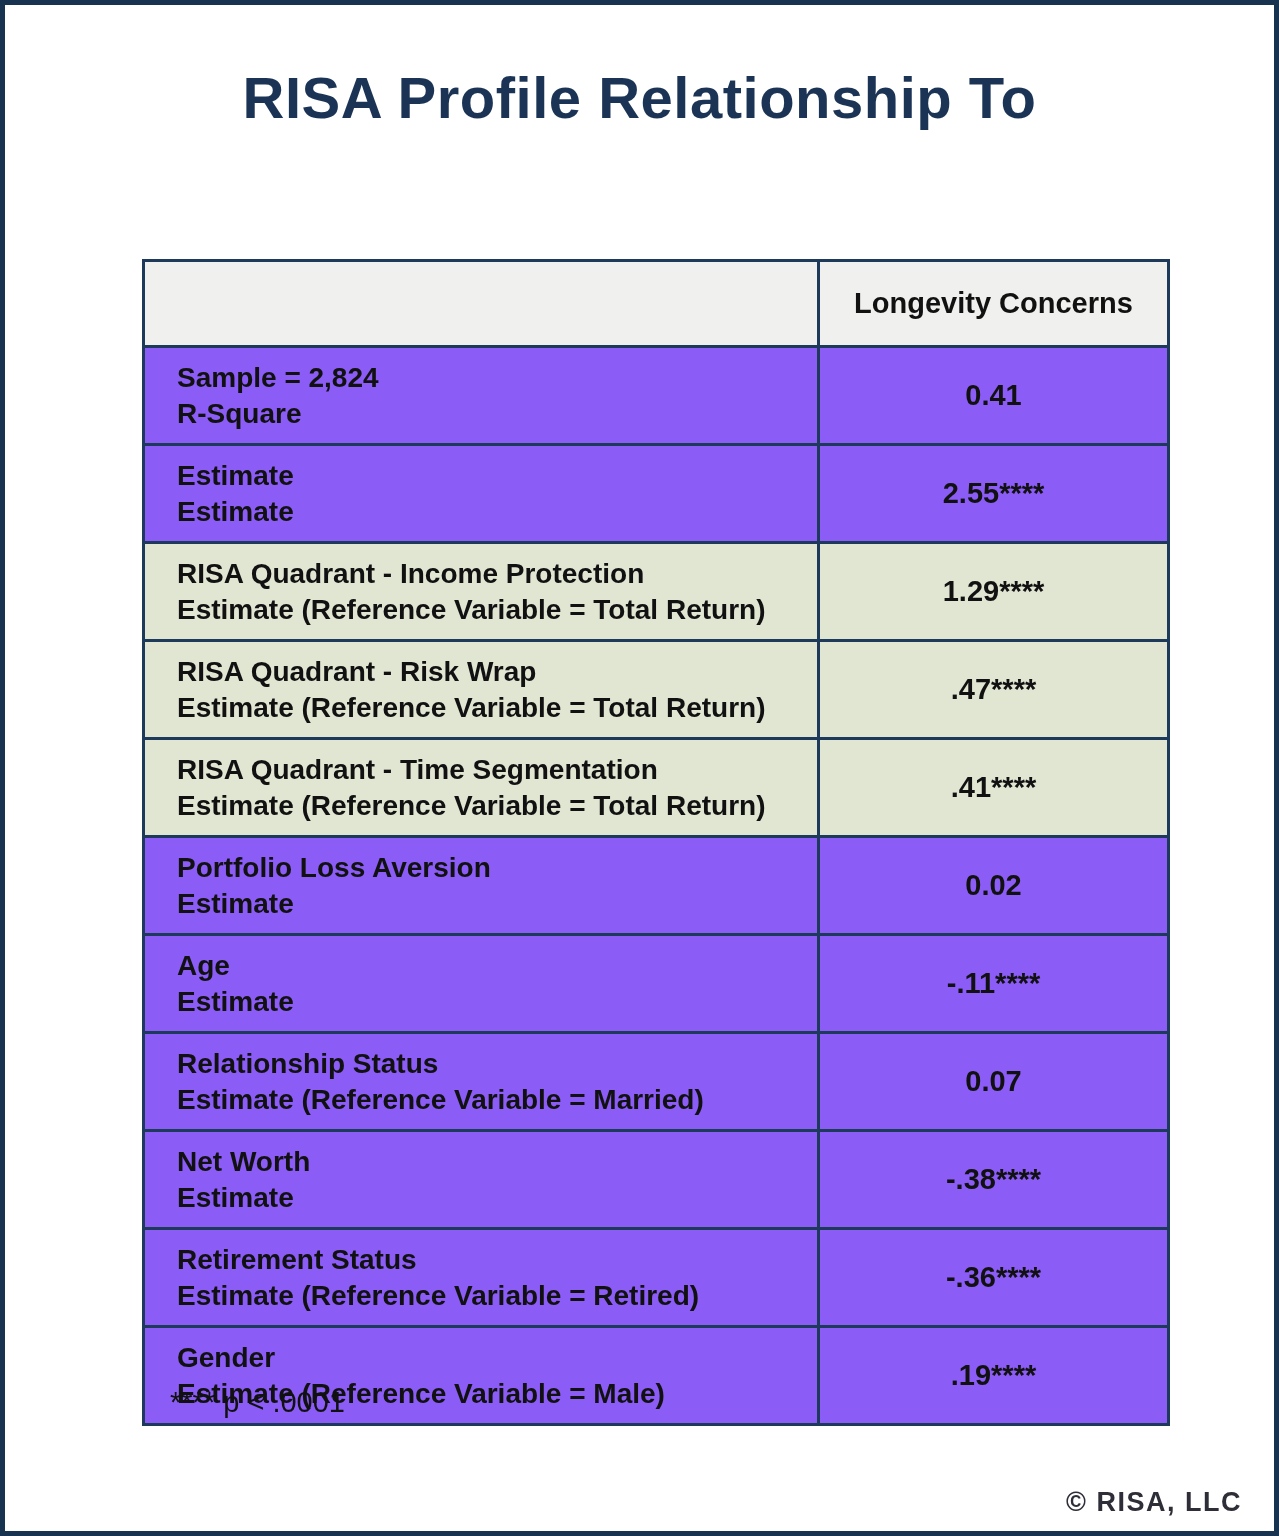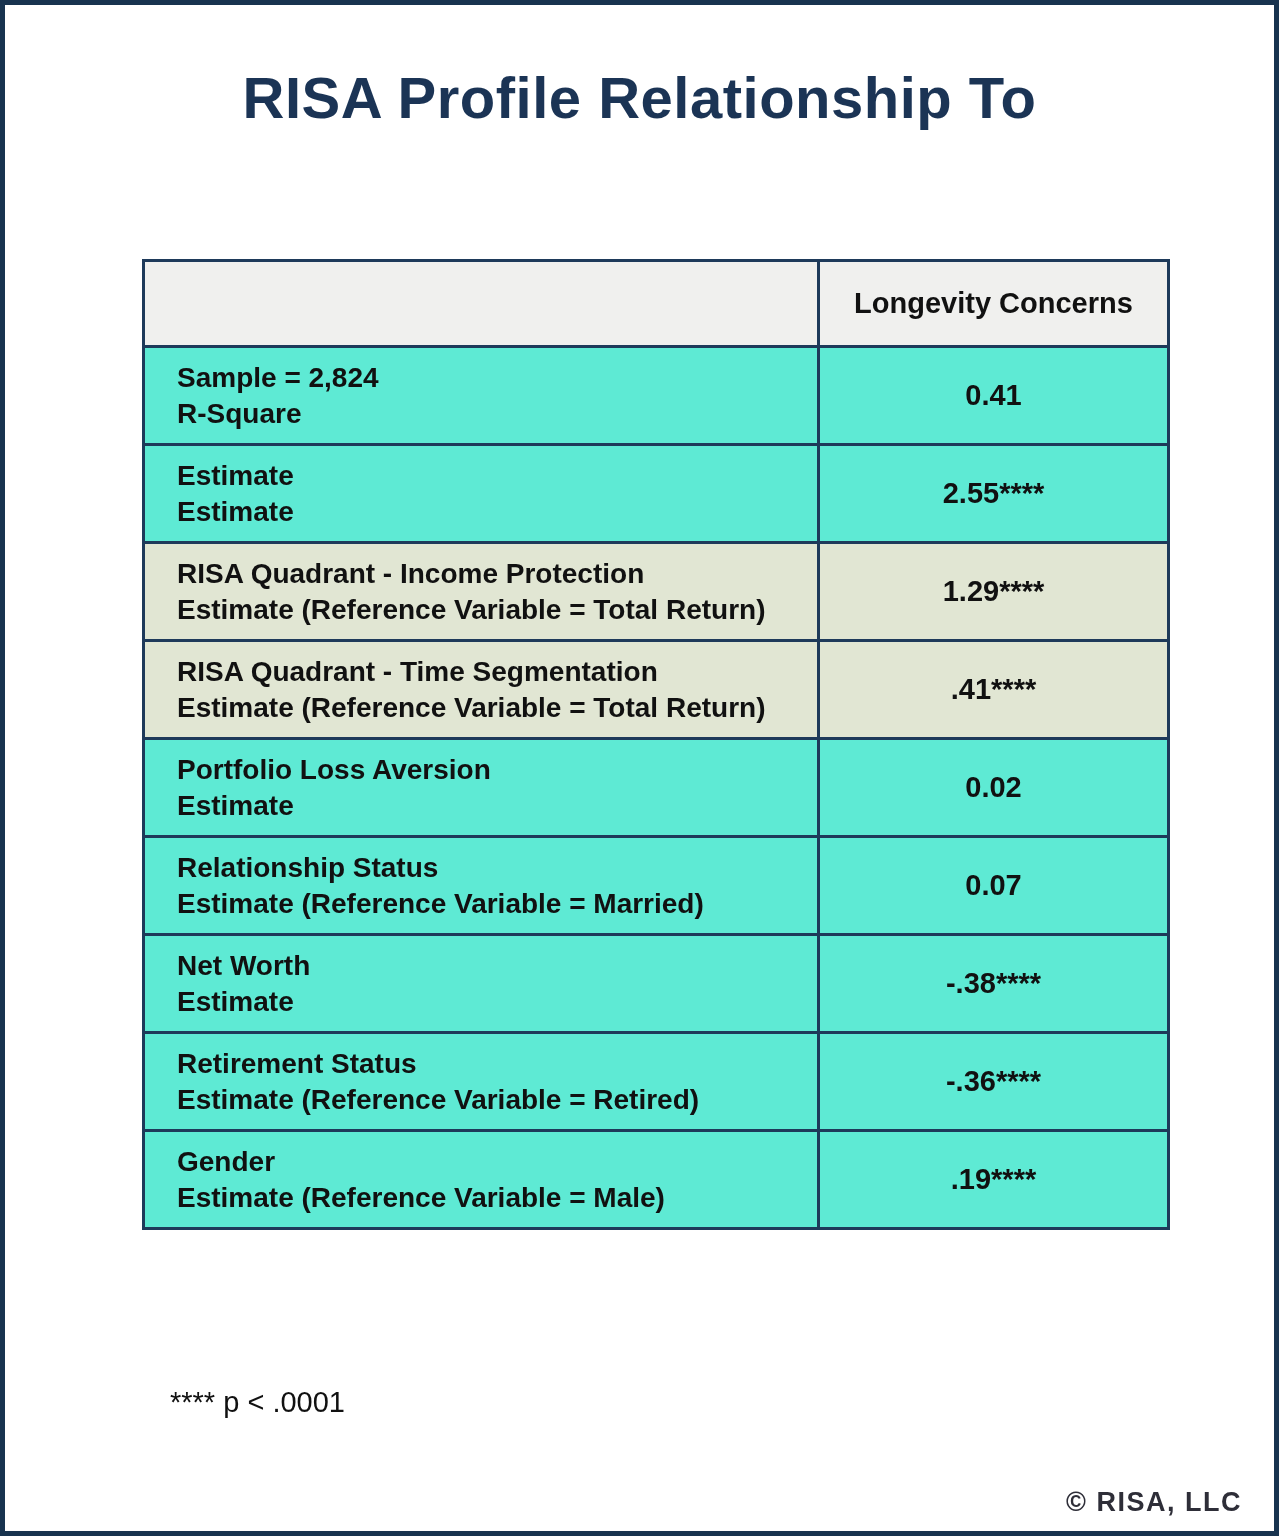--- a/index.html
+++ b/index.html
@@ -35,21 +35,21 @@
     border:3px solid var(--table-border);
     color:var(--text-dark);
   }
   .label-col{width:675px;}
   .value-col{width:350px;}
   thead tr{height:86px;}
   thead th{
     background:var(--header-gray);
     font-size:29px;font-weight:600;text-align:center;
   }
-  tbody tr{height:98px;background:#5eead4;margin-top:36px;}
+  tbody tr{height:98px;background:#8b5cf6;margin-top:36px;}
   tbody tr.highlight td{background:var(--highlight-green);}
   .label-cell{
     padding-left:32px;padding-right:10px;
     font-size:28px;line-height:36px;font-weight:600;
     text-align:left;vertical-align:middle;
   }
   .value-cell{
     text-align:center;vertical-align:middle;
     font-size:29px;font-weight:600;
   }
@@ -96,31 +96,45 @@
       </tr>
       <tr class="highlight">
         <td class="label-cell">
           <div>RISA Quadrant - Income Protection</div>
           <div>Estimate (Reference Variable = Total Return)</div>
         </td>
         <td class="value-cell">1.29****</td>
       </tr>
       <tr class="highlight">
         <td class="label-cell">
+          <div>RISA Quadrant - Risk Wrap</div>
+          <div>Estimate (Reference Variable = Total Return)</div>
+        </td>
+        <td class="value-cell">.47****</td>
+      </tr>
+      <tr class="highlight">
+        <td class="label-cell">
           <div>RISA Quadrant - Time Segmentation</div>
           <div>Estimate (Reference Variable = Total Return)</div>
         </td>
         <td class="value-cell">.41****</td>
       </tr>
       <tr>
         <td class="label-cell">
           <div>Portfolio Loss Aversion</div>
           <div>Estimate</div>
         </td>
         <td class="value-cell">0.02</td>
+      </tr>
+      <tr>
+        <td class="label-cell">
+          <div>Age</div>
+          <div>Estimate</div>
+        </td>
+        <td class="value-cell">-.11****</td>
       </tr>
       <tr>
         <td class="label-cell">
           <div>Relationship Status</div>
           <div>Estimate (Reference Variable = Married)</div>
         </td>
         <td class="value-cell">0.07</td>
       </tr>
       <tr>
         <td class="label-cell">

